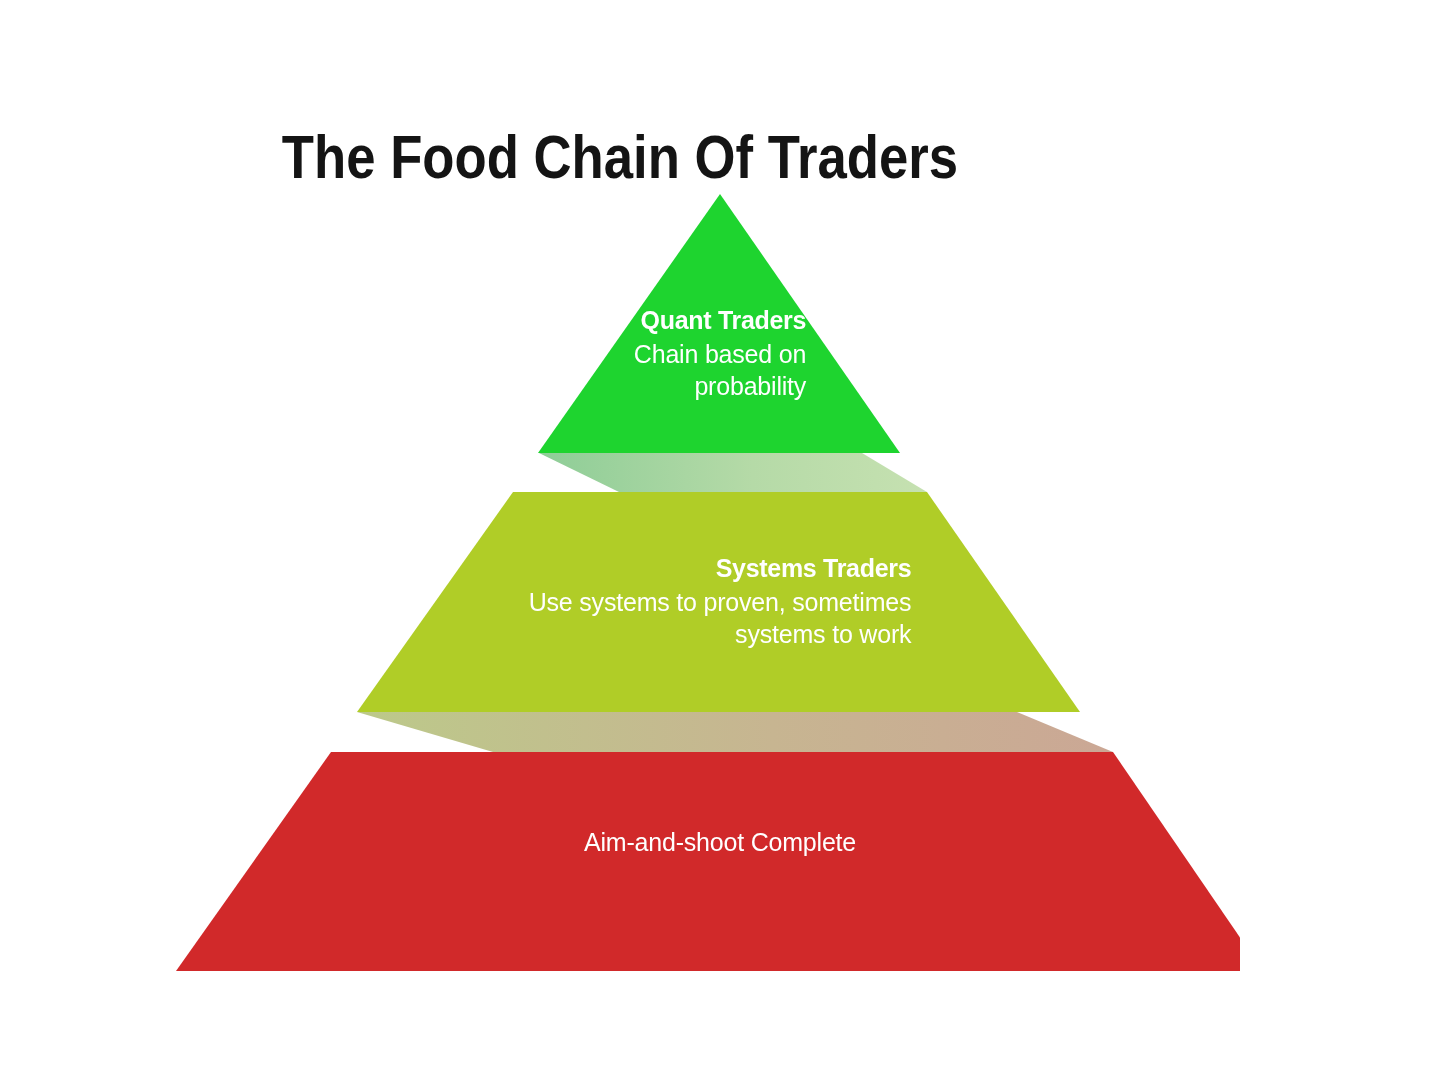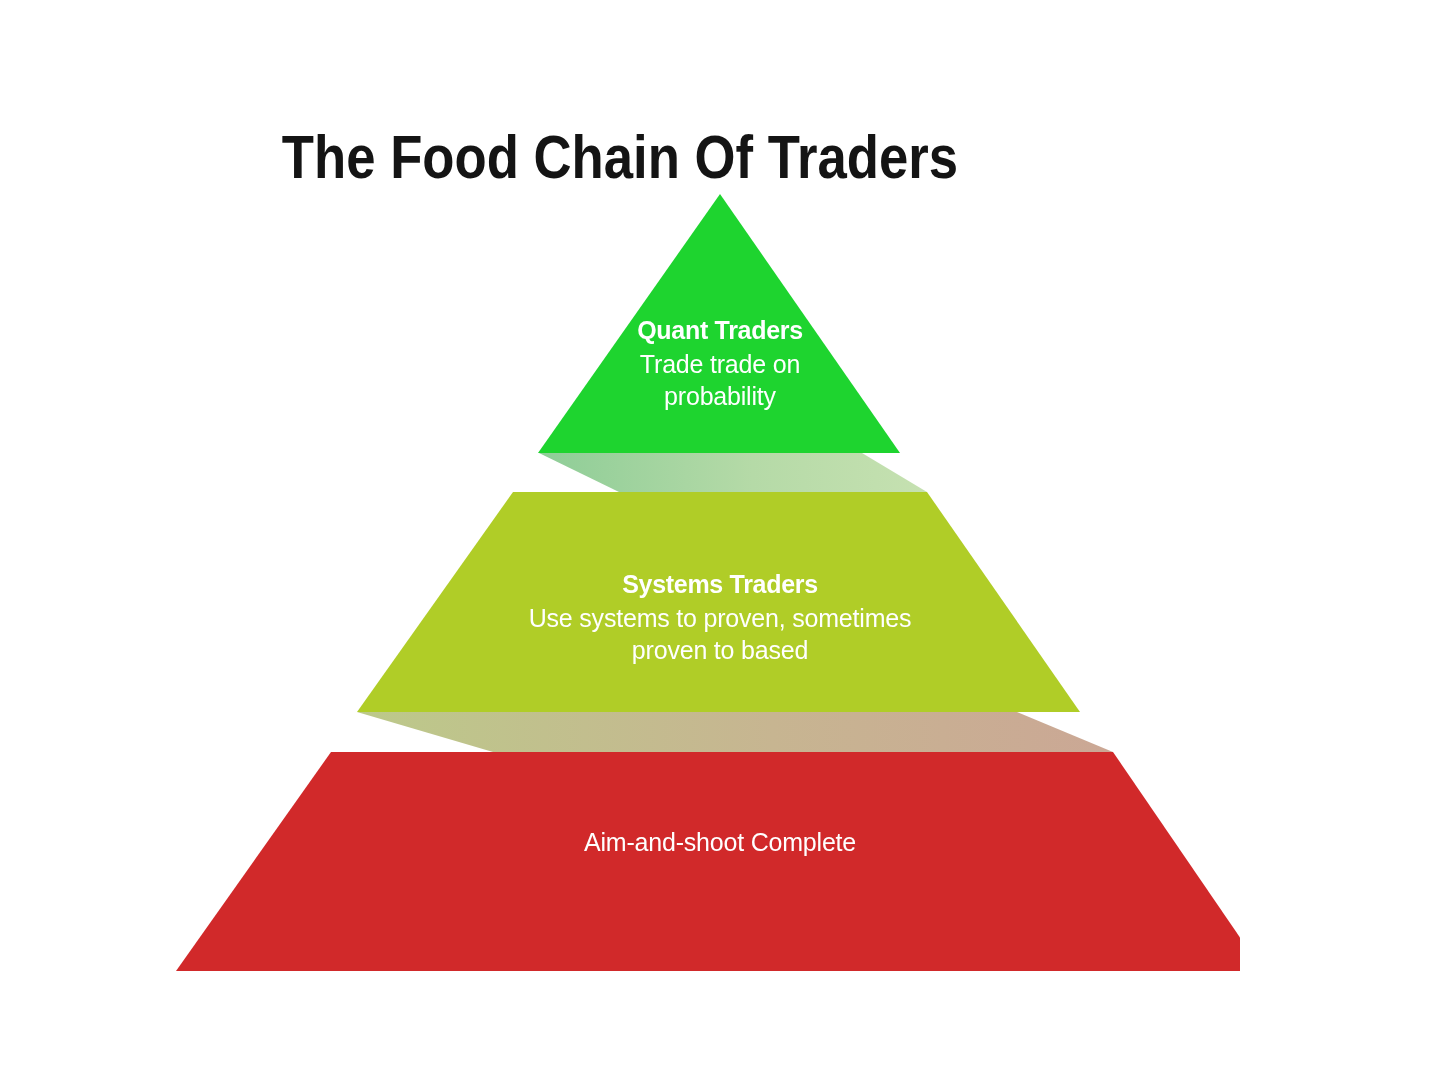--- a/index.html
+++ b/index.html
@@ -51,22 +51,22 @@
     clip-path: polygon(155px 0px, 937px 0px, 1087px 219px, 0px 219px);
   }
   .tier-text {
     position: absolute;
     left: 720px;
     transform: translateX(-50%);
     text-align: center;
     color: #ffffff;
     white-space: nowrap;
   }
-  .tier-text.t1 { top: 312px; }
-  .tier-text.t2 { top: 566px; }
+  .tier-text.t1 { top: 302px; text-align: right; }
+  .tier-text.t2 { top: 550px; text-align: right; }
   .tier-text.t3 { top: 826px; }
   .tier-label {
     font-size: 25px;
     line-height: 36px;
     font-weight: 700;
     letter-spacing: -0.3px;
   }
   .tier-desc {
     font-size: 25px;
     line-height: 32px;
@@ -83,27 +83,27 @@
 
   <div class="shape shadow-1"></div>
   <div class="shape shadow-2"></div>
 
   <div class="shape tri-top"></div>
   <div class="shape trap-mid"></div>
   <div class="shape trap-bottom"></div>
 
   <div class="tier-text t1">
     <div class="tier-label">Quant Traders</div>
-    <div class="tier-desc">Trade trade on</div>
+    <div class="tier-desc">Chain based on</div>
     <div class="tier-desc">probability</div>
   </div>
 
   <div class="tier-text t2">
     <div class="tier-label">Systems Traders</div>
     <div class="tier-desc">Use systems to proven, sometimes</div>
-    <div class="tier-desc">proven to based</div>
+    <div class="tier-desc">systems to work</div>
   </div>
 
   <div class="tier-text t3">
     <div class="tier-desc">Aim-and-shoot Complete</div>
   </div>
 
 </div>
 
 </body></html>

